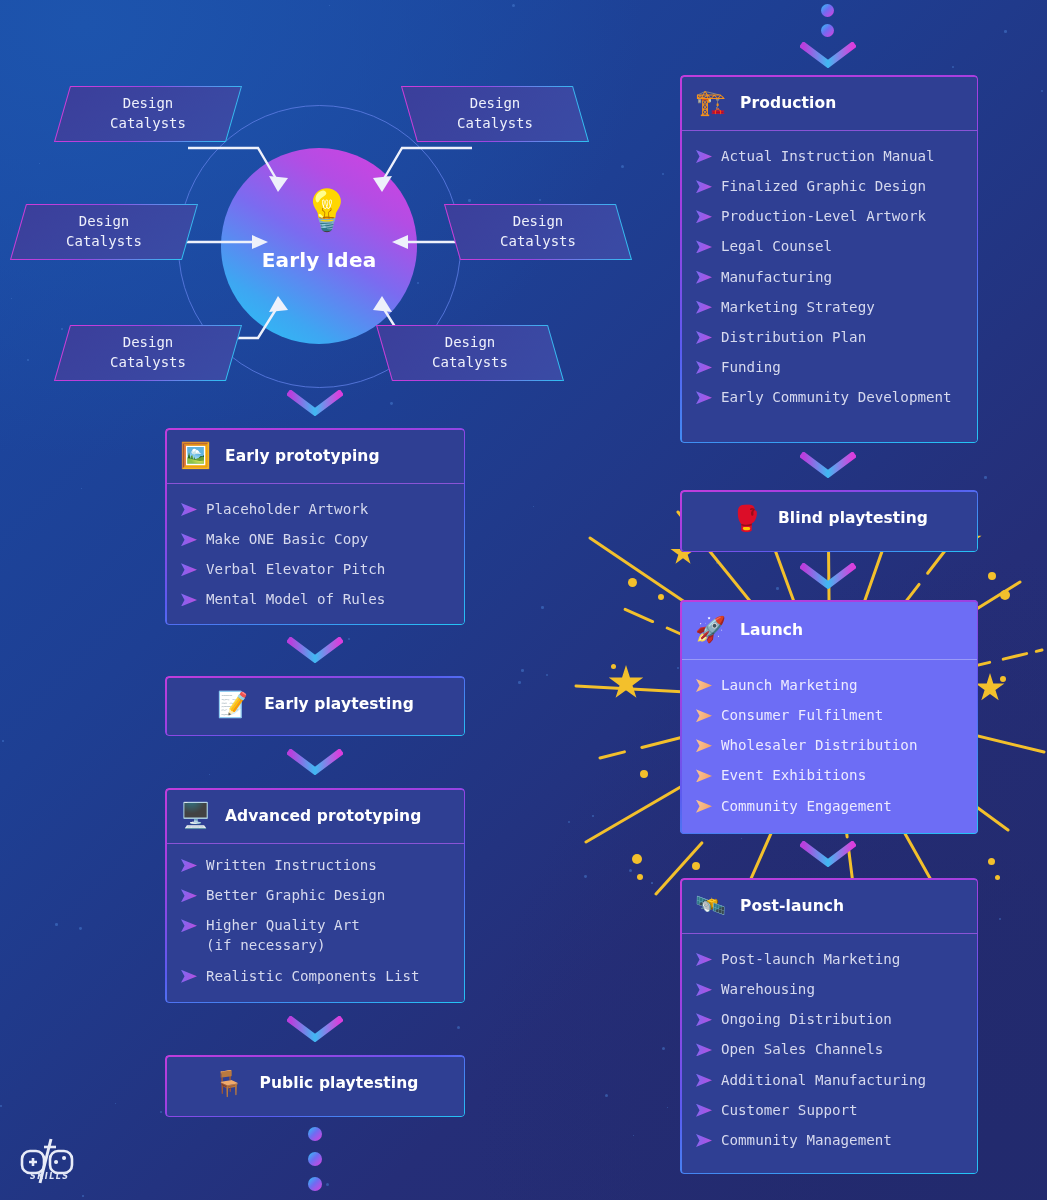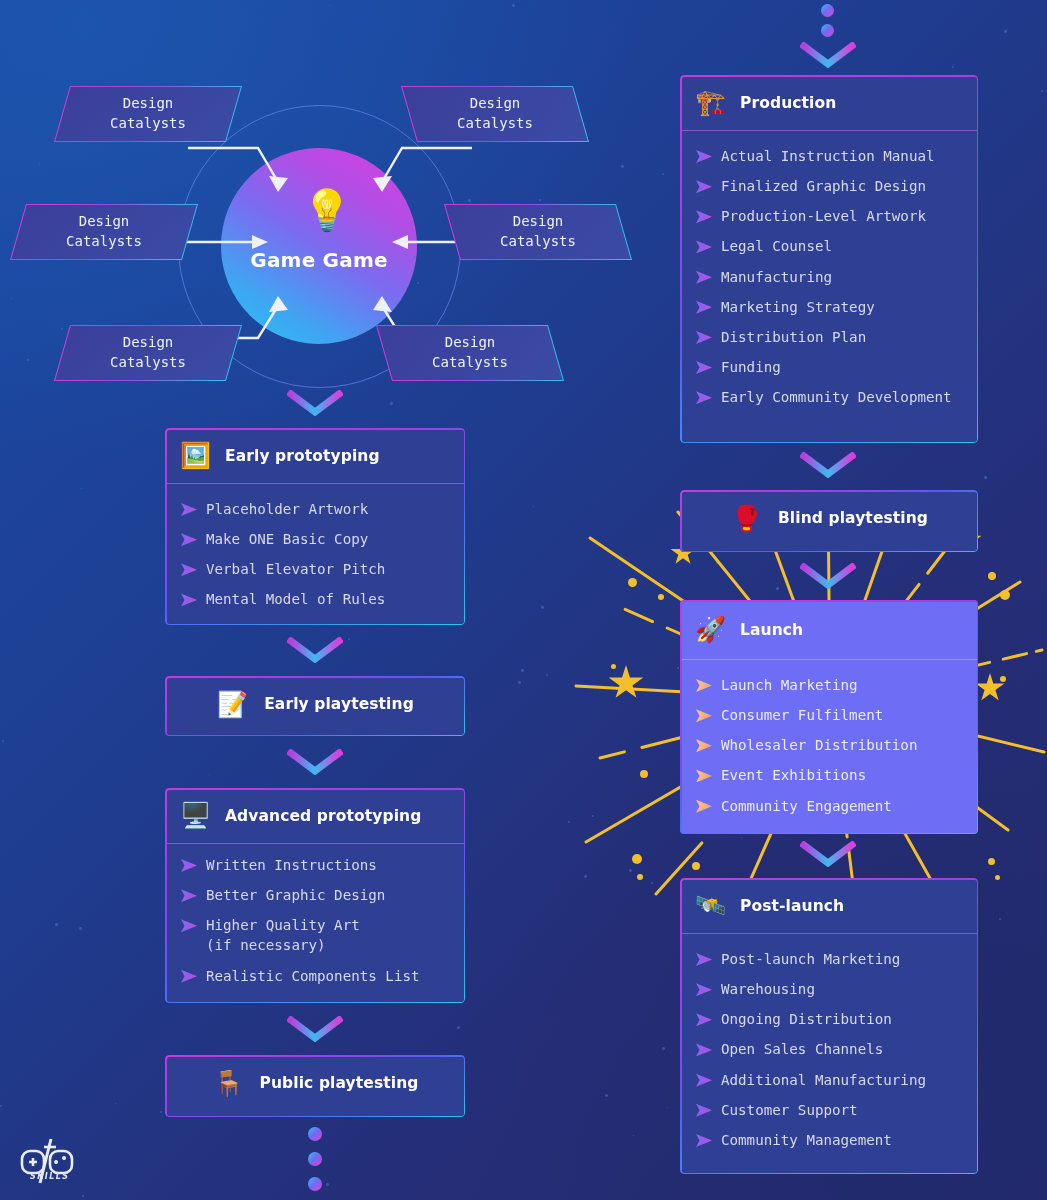--- a/index.html
+++ b/index.html
@@ -283,21 +283,21 @@
           <stop offset="50%" stop-color="#3fb9f2"></stop>
           <stop offset="100%" stop-color="#d93fdd"></stop>
     </linearGradient>
       </defs>
     <path d="M4 4 L28 22 L52 4" stroke="url(#cg)" stroke-width="7" fill="none" stroke-linecap="square"></path>
   </svg>
 
   <div class="ring" style="left:178px;top:105px;width:283px;height:283px"></div>
   <div class="hub" style="left:221px;top:148px;width:196px;height:196px">
     <span class="emoji" style="font-size:40px;position:absolute;top:42px">💡</span>
-    <span class="hub-label">Game Game</span>
+    <span class="hub-label">Early Idea</span>
   </div>
 
   <svg class="conn" style="left:150px;top:120px;width:360px;height:250px" viewBox="0 0 360 250">
     <g stroke="#eef1fb" stroke-width="2.4" fill="none">
       <path d="M38 28 H108 L128 62"></path>
       <path d="M322 28 H252 L232 62"></path>
       <path d="M2 122 H108"></path>
       <path d="M358 122 H252"></path>
       <path d="M38 218 H108 L128 186"></path>
       <path d="M322 218 H252 L232 186"></path>

